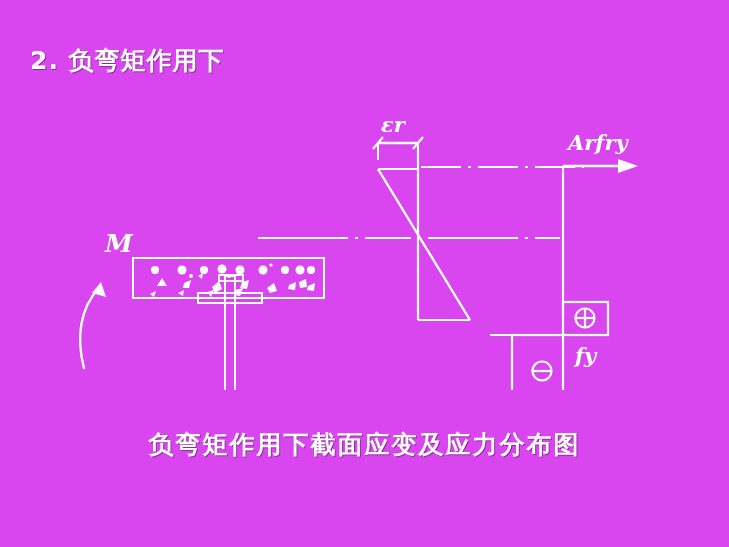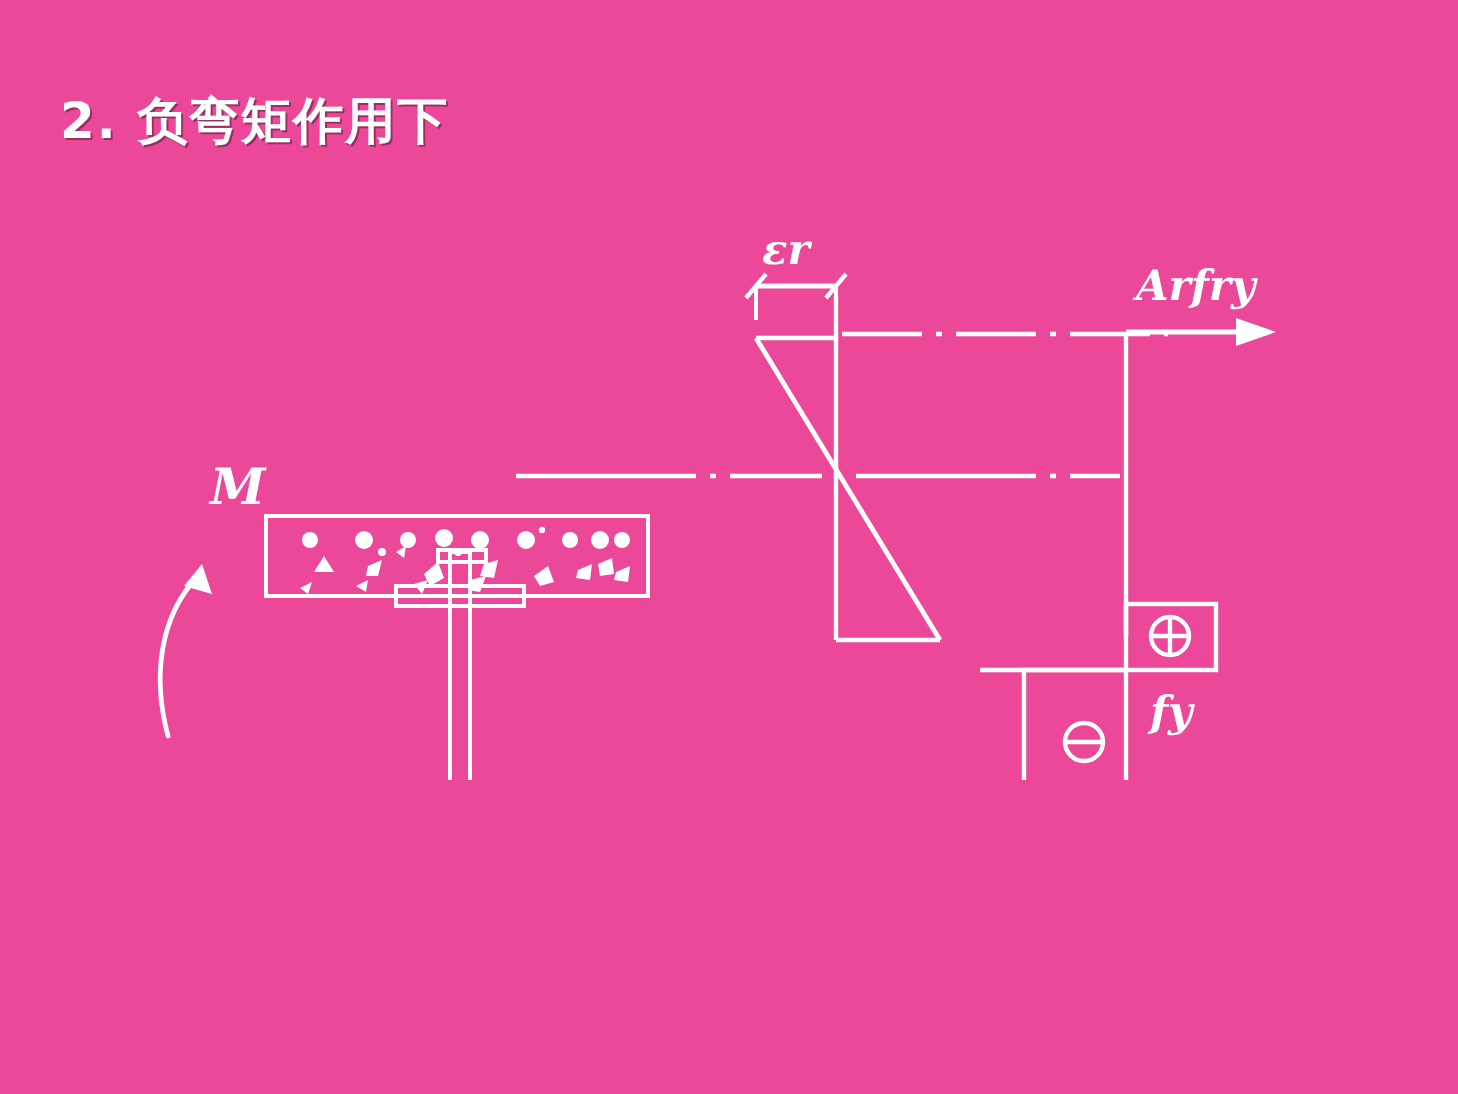--- a/index.html
+++ b/index.html
@@ -4,21 +4,21 @@
 <style>
   html, body {
     margin: 0;
     padding: 0;
     background: #000080;
   }
   #slide {
     position: relative;
     width: 729px;
     height: 547px;
-    background: #ec4899;
+    background: #d946ef;
     overflow: hidden;
     font-family: "Liberation Sans", sans-serif;
   }
   #title {
     position: absolute;
     left: 30px;
     top: 44px;
     color: #ffffff;
     font-family: "DejaVu Sans", sans-serif;
     font-size: 25px;
@@ -160,14 +160,15 @@
       <line x1="515" y1="320" x2="515" y2="340" stroke="#ffffff" stroke-width="2"></line>
       <line x1="561" y1="320" x2="561" y2="340" stroke="#ffffff" stroke-width="2"></line>
       <line x1="515" y1="340" x2="561" y2="340" stroke="#ffffff" stroke-width="2.4"></line>
       <line x1="510" y1="346" x2="520" y2="334" stroke="#ffffff" stroke-width="2.2"></line>
       <line x1="556" y1="346" x2="566" y2="334" stroke="#ffffff" stroke-width="2.2"></line>
       <text class="math" x="527" y="366" font-size="21">fy</text>
     </g>
 
   </svg>
 
+  <div id="caption">负弯矩作用下截面应变及应力分布图</div>
 
 </div>
 
 </body></html>

